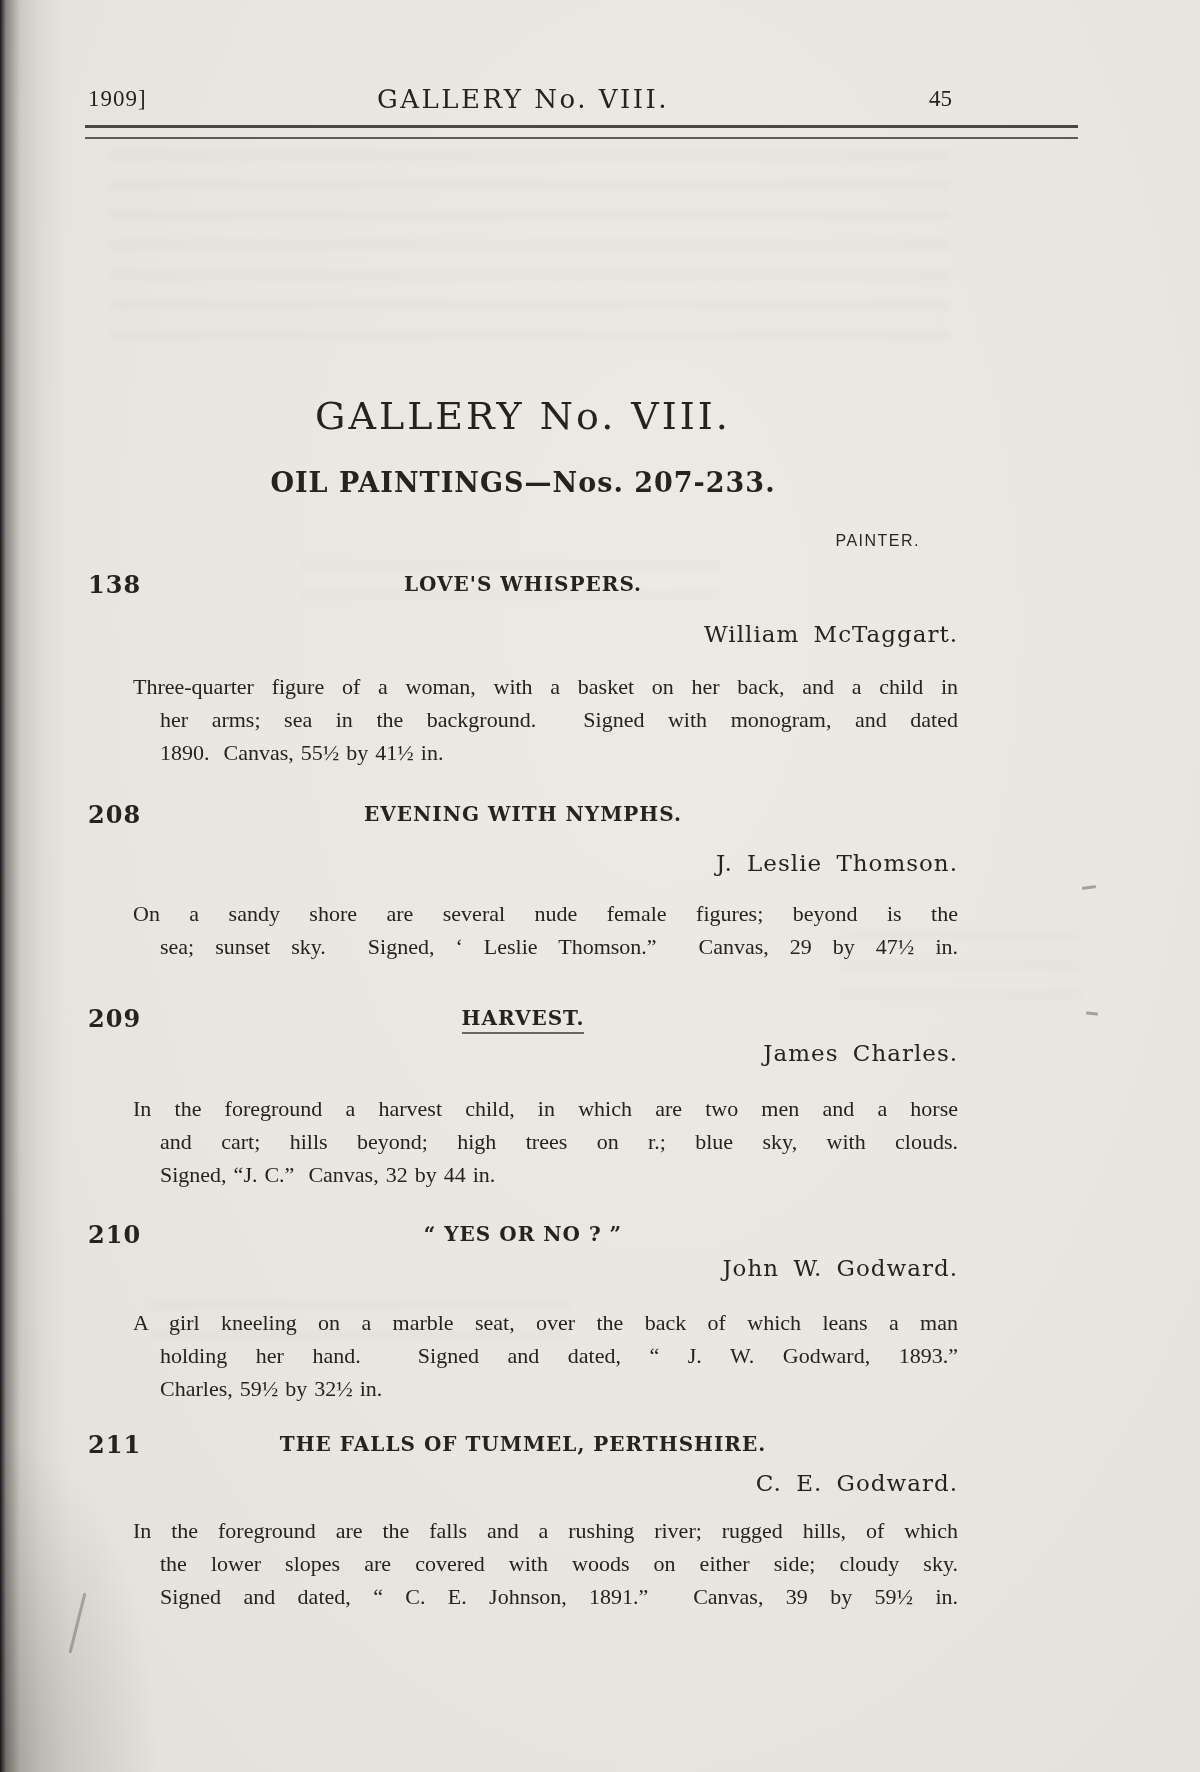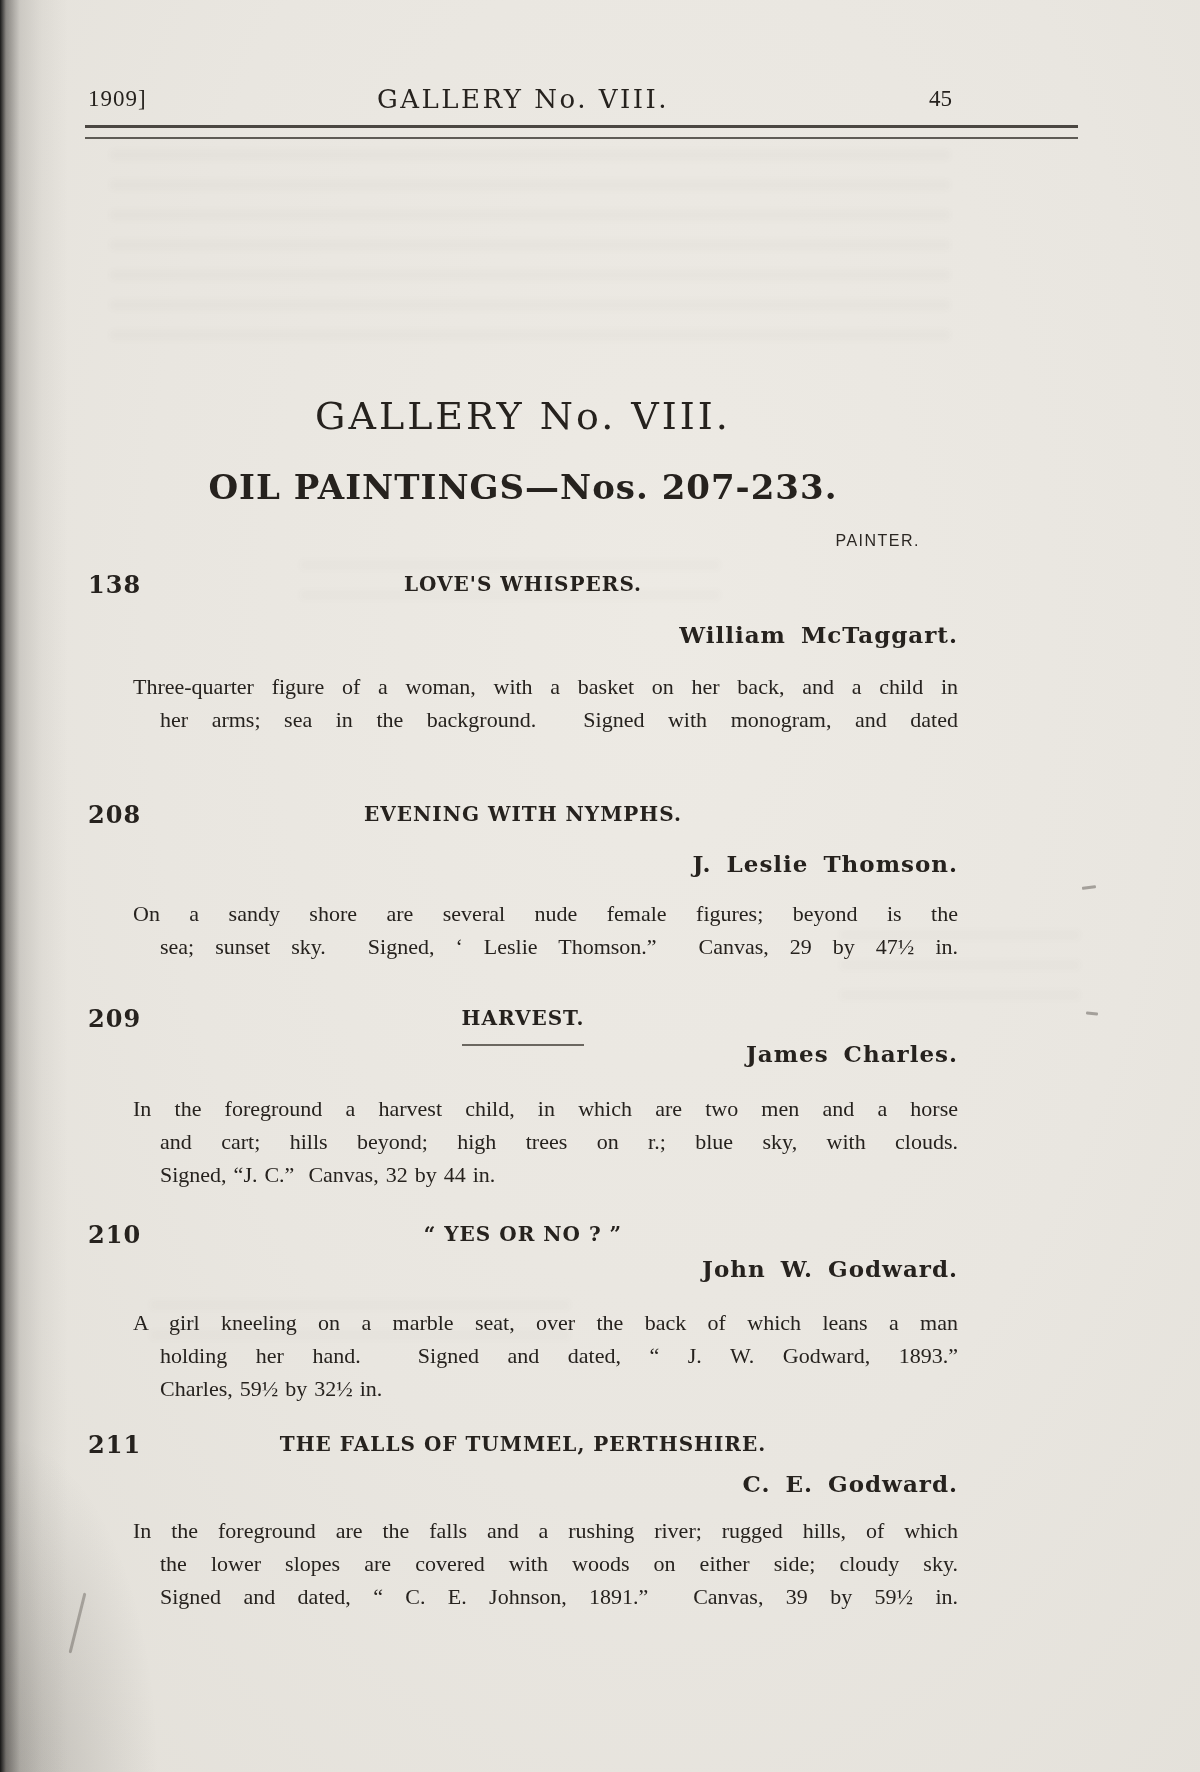--- a/index.html
+++ b/index.html
@@ -31,35 +31,35 @@
   .h-center{position:absolute;left:0;right:0;top:0;text-align:center;font-size:26px;
      letter-spacing:2.5px;font-family:"DejaVu Serif",serif;}
   .h-right{position:absolute;right:6px;top:2px;font-size:23px;}
   .rule-double{position:absolute;left:85px;top:125px;width:993px;height:9px;
      border-top:3px solid rgba(48,44,39,.85);border-bottom:2px solid rgba(48,44,39,.75);}
 
   
   .gallery-title{position:absolute;left:88px;width:870px;top:394px;text-align:center;
      font-size:38px;letter-spacing:3px;font-family:"DejaVu Serif",serif;}
   .gallery-subtitle{position:absolute;left:88px;width:870px;top:467px;text-align:center;
-     font-size:34px;font-weight:700;letter-spacing:1px;font-family:"DejaVu Serif",serif;}
+     font-size:27px;font-weight:700;letter-spacing:1px;font-family:"DejaVu Serif",serif;}
   .painter-label{position:absolute;left:88px;width:832px;top:532px;text-align:right;
      font-size:16px;letter-spacing:1.5px;color:#2b2723;font-family:"Liberation Sans",sans-serif;}
 
   
   .column{position:absolute;left:88px;top:0;width:870px;height:100%;}
   .entry{position:absolute;left:0;width:870px;}
   .entry-head{position:relative;text-align:center;height:30px;}
   .entry-number{position:absolute;left:0;top:0;font-size:24px;font-weight:700;
      letter-spacing:1px;font-family:"DejaVu Serif",serif;}
   .entry-title{font-size:20px;font-weight:700;letter-spacing:1px;line-height:28px;
      font-family:"DejaVu Serif",serif;}
-  .entry-title.underlined{border-bottom:2px solid rgba(52,48,42,.7);padding-bottom:14px;}
+  .entry-title.underlined{border-bottom:2px solid rgba(52,48,42,.7);padding-bottom:2px;}
   .painter-row{position:absolute;left:0;width:100%;text-align:right;}
-  .painter-name{font-size:23px;font-weight:700;letter-spacing:1px;word-spacing:6px;
+  .painter-name{font-size:23px;font-weight:400;letter-spacing:1px;word-spacing:6px;
      font-family:"DejaVu Serif",serif;}
   .desc{position:absolute;left:0;width:798px;padding-left:72px;font-size:22px;
      line-height:33px;word-spacing:1.5px;}
   .desc-line{white-space:pre-wrap;}
   .desc-line.first{margin-left:-27px;}
   .desc-line.j{text-align:justify;text-align-last:justify;}
 </style>
 </head>
 <body>
 
@@ -85,20 +85,21 @@
     <div class="entry-head">
       <span class="entry-number">138</span>
       <span class="entry-title">LOVE'S WHISPERS.</span>
     </div>
     <div class="painter-row" style="top: 51px;">
       <span class="painter-name">William McTaggart.</span>
     </div>
     <div class="desc" style="top: 100px;">
           <div class="desc-line first j">Three-quarter figure of a woman, with a basket on her back, and a child in</div>
           <div class="desc-line j">her arms; sea in the background.  Signed with monogram, and dated</div>
+          <div class="desc-line">1890.  Canvas, 55½ by 41½ in.</div>
         </div>
   </section>
 
   <section class="entry" style="top: 800px;">
     <div class="entry-head">
       <span class="entry-number">208</span>
       <span class="entry-title">EVENING WITH NYMPHS.</span>
     </div>
     <div class="painter-row" style="top: 50px;">
       <span class="painter-name">J. Leslie Thomson.</span>

